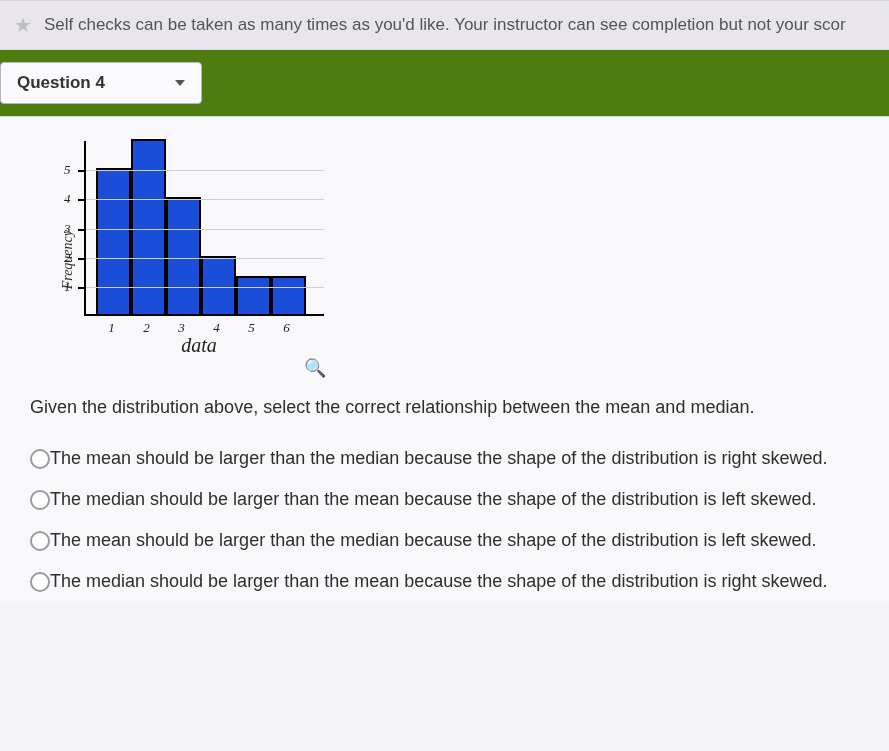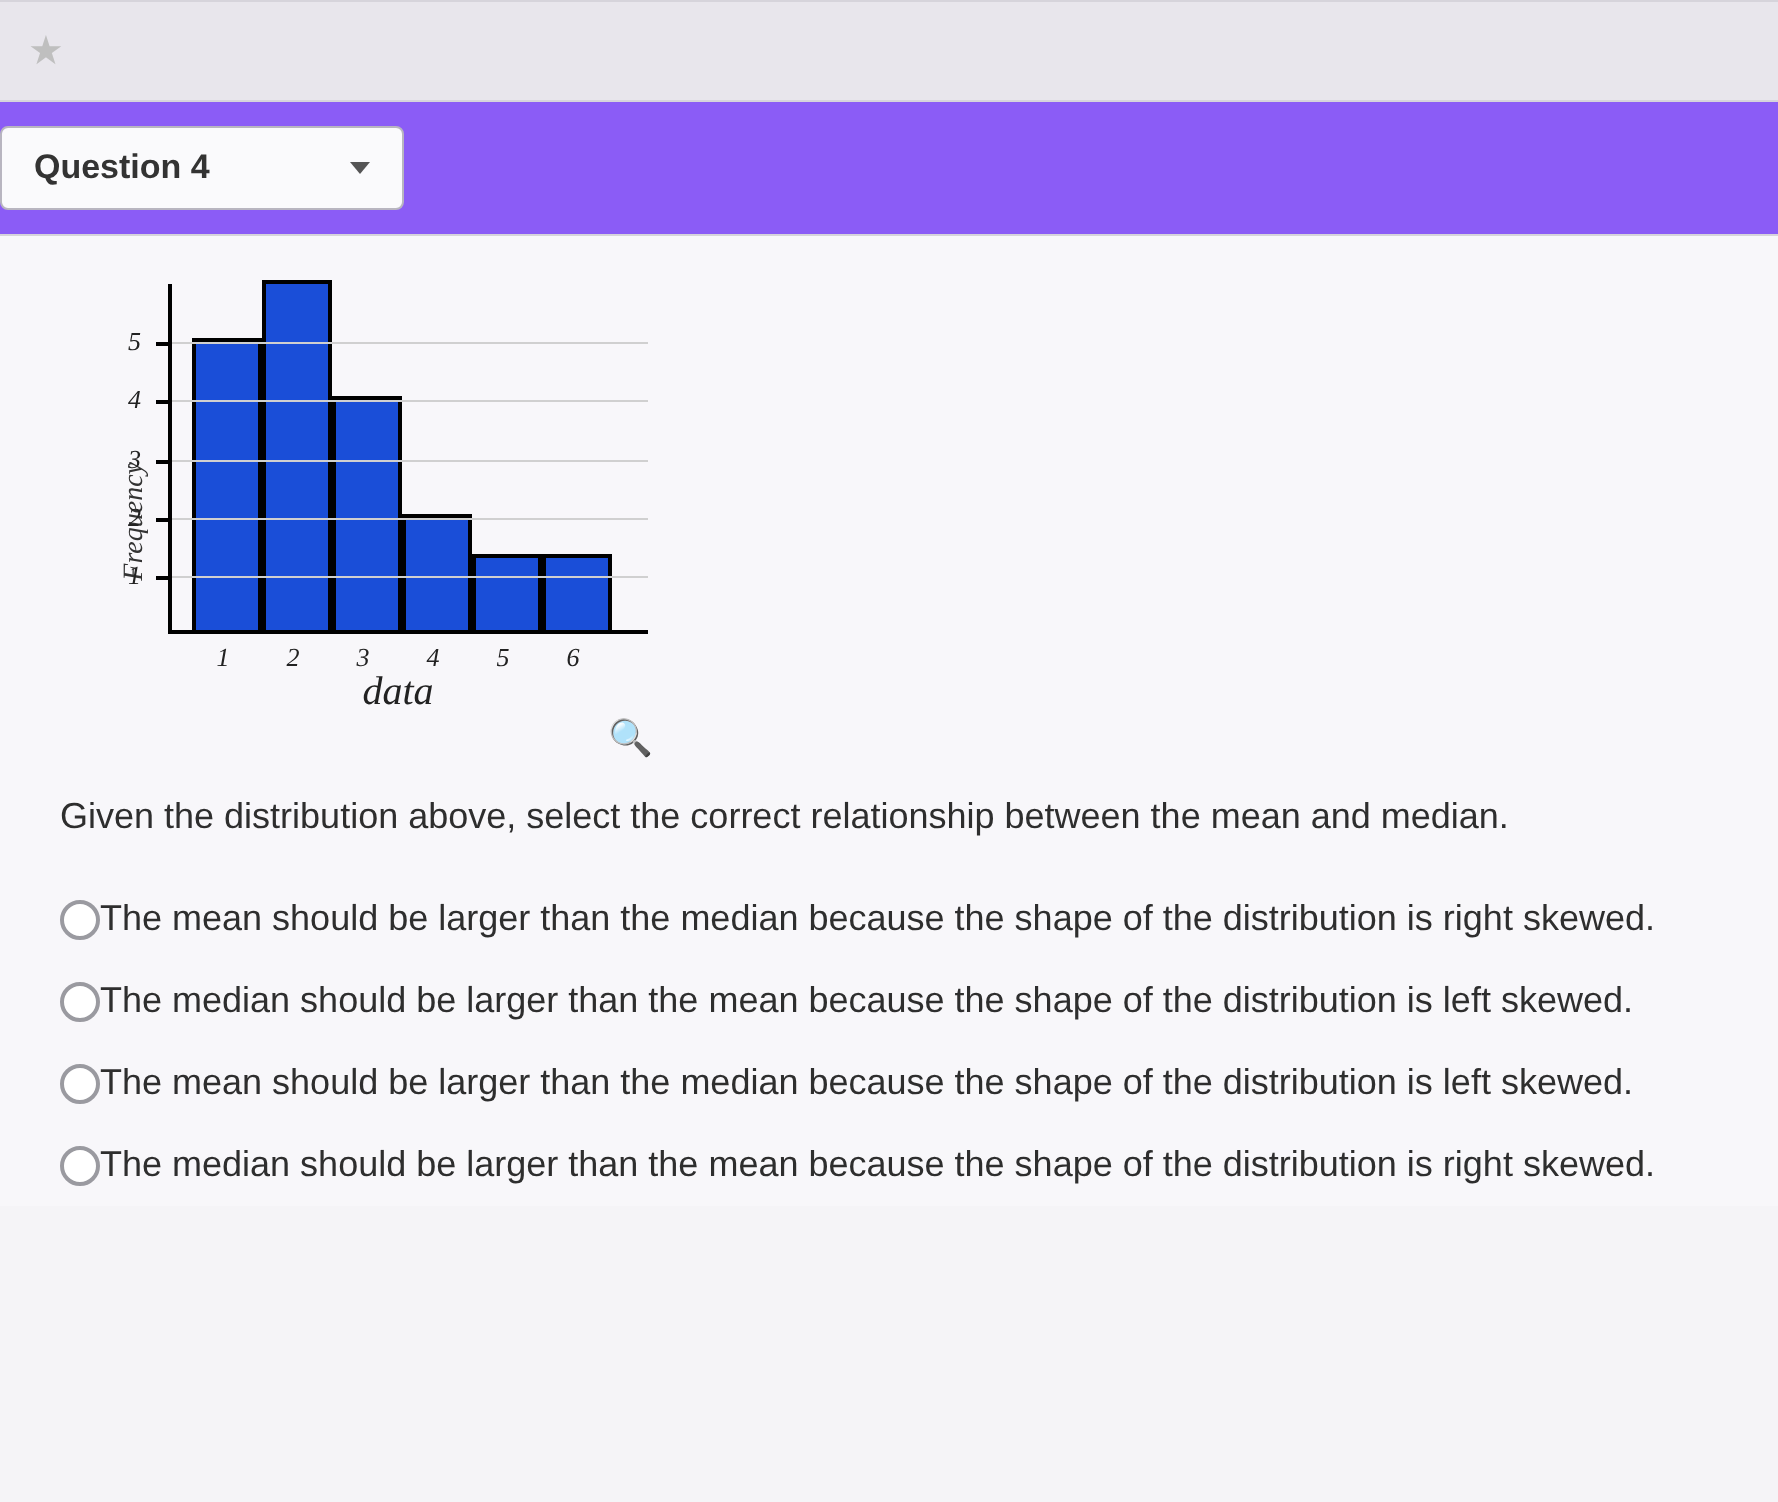--- a/index.html
+++ b/index.html
@@ -20,21 +20,21 @@
     align-items: center;
     gap: 12px;
     font-size: 17px;
     color: #555;
   }
   .star {
     color: #bfbfbf;
     font-size: 20px;
   }
   .qbar {
-    background: #8b5cf6;
+    background: #4d7c0f;
     padding: 12px 0 12px 0;
     border-bottom: 1px solid #d6d4db;
   }
   .qselect {
     display: inline-flex;
     align-items: center;
     border: 1px solid #b8b5c0;
     background: #fafafc;
     border-radius: 4px;
     padding: 10px 16px;
@@ -169,20 +169,21 @@
     border-radius: 50%;
     flex-shrink: 0;
     background: #fff;
   }
 </style>
 </head>
 <body>
 
 <div class="banner">
   <span class="star">★</span>
+  <span>Self checks can be taken as many times as you'd like. Your instructor can see completion but not your scor</span>
 </div>
 
 <div class="qbar">
   <div class="qselect">
     <span>Question 4</span>
     <span class="caret"></span>
   </div>
 </div>
 
 <div class="content">

